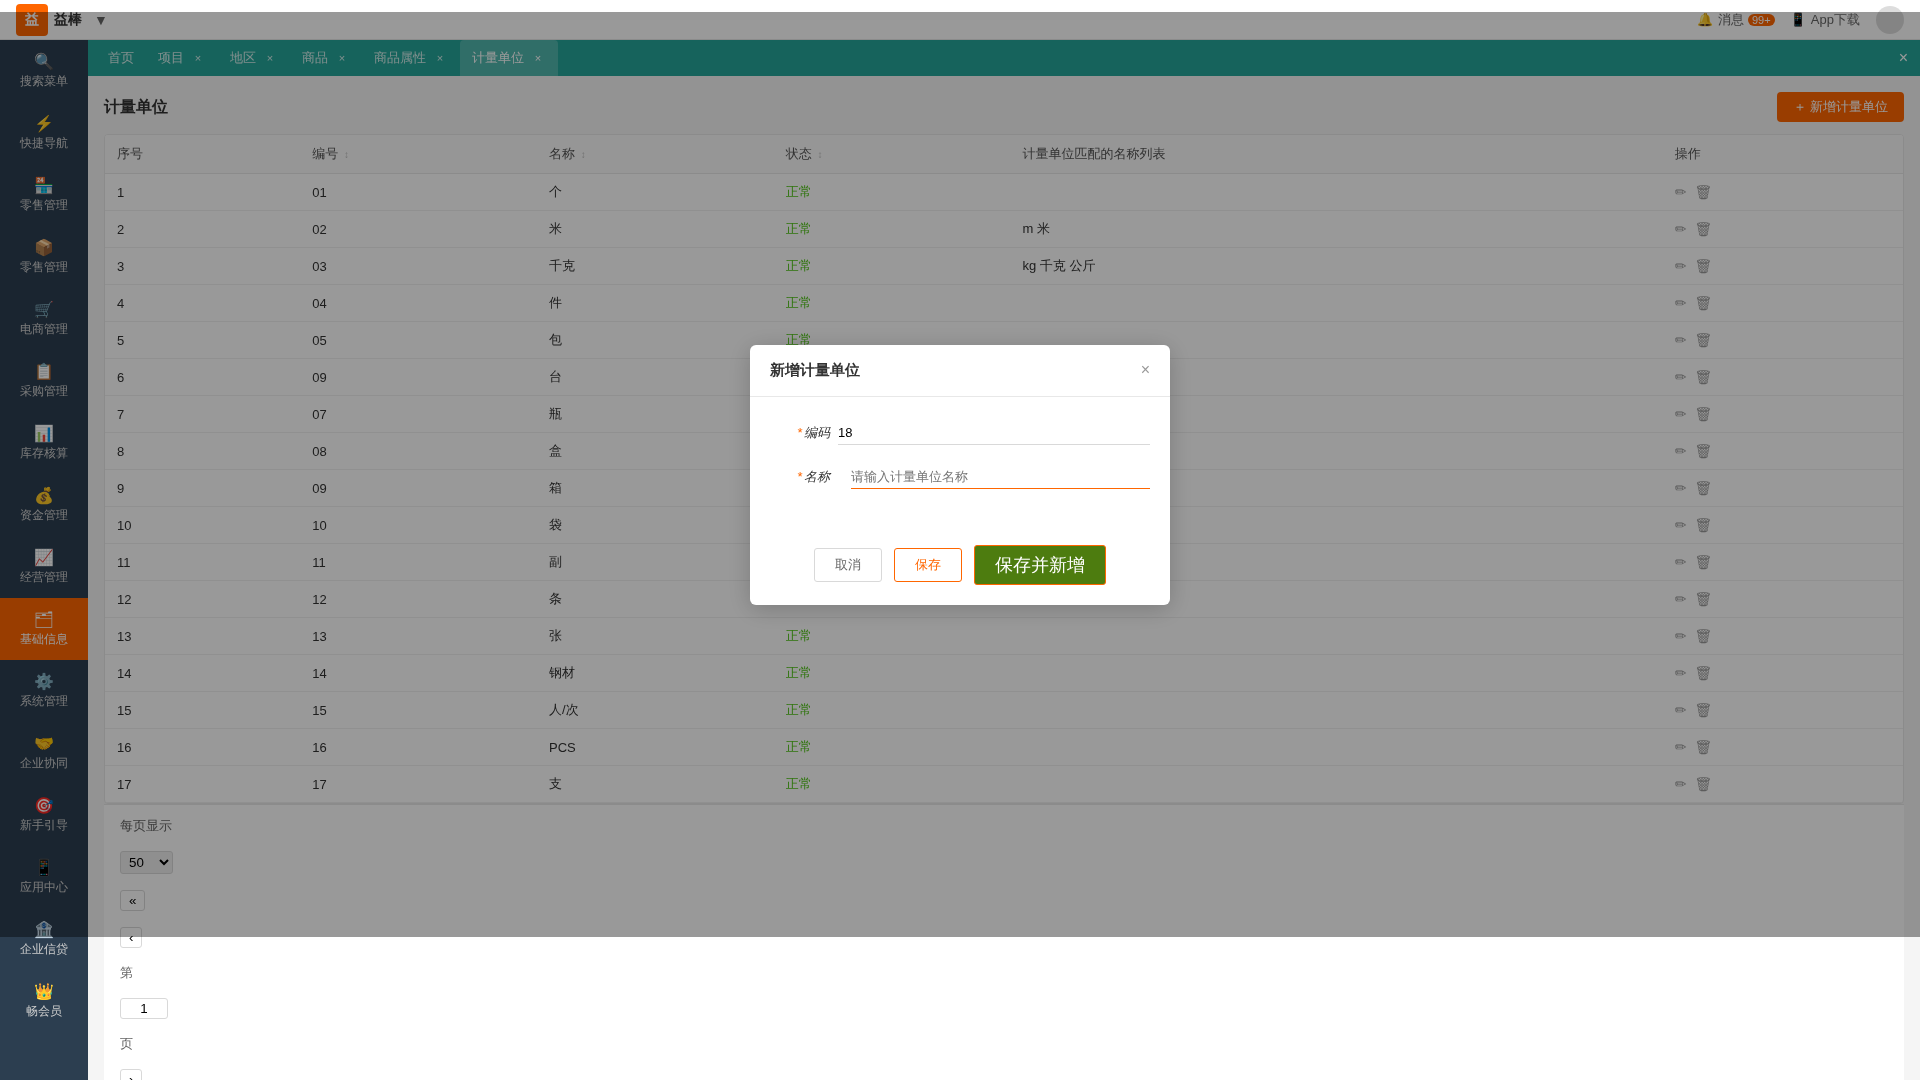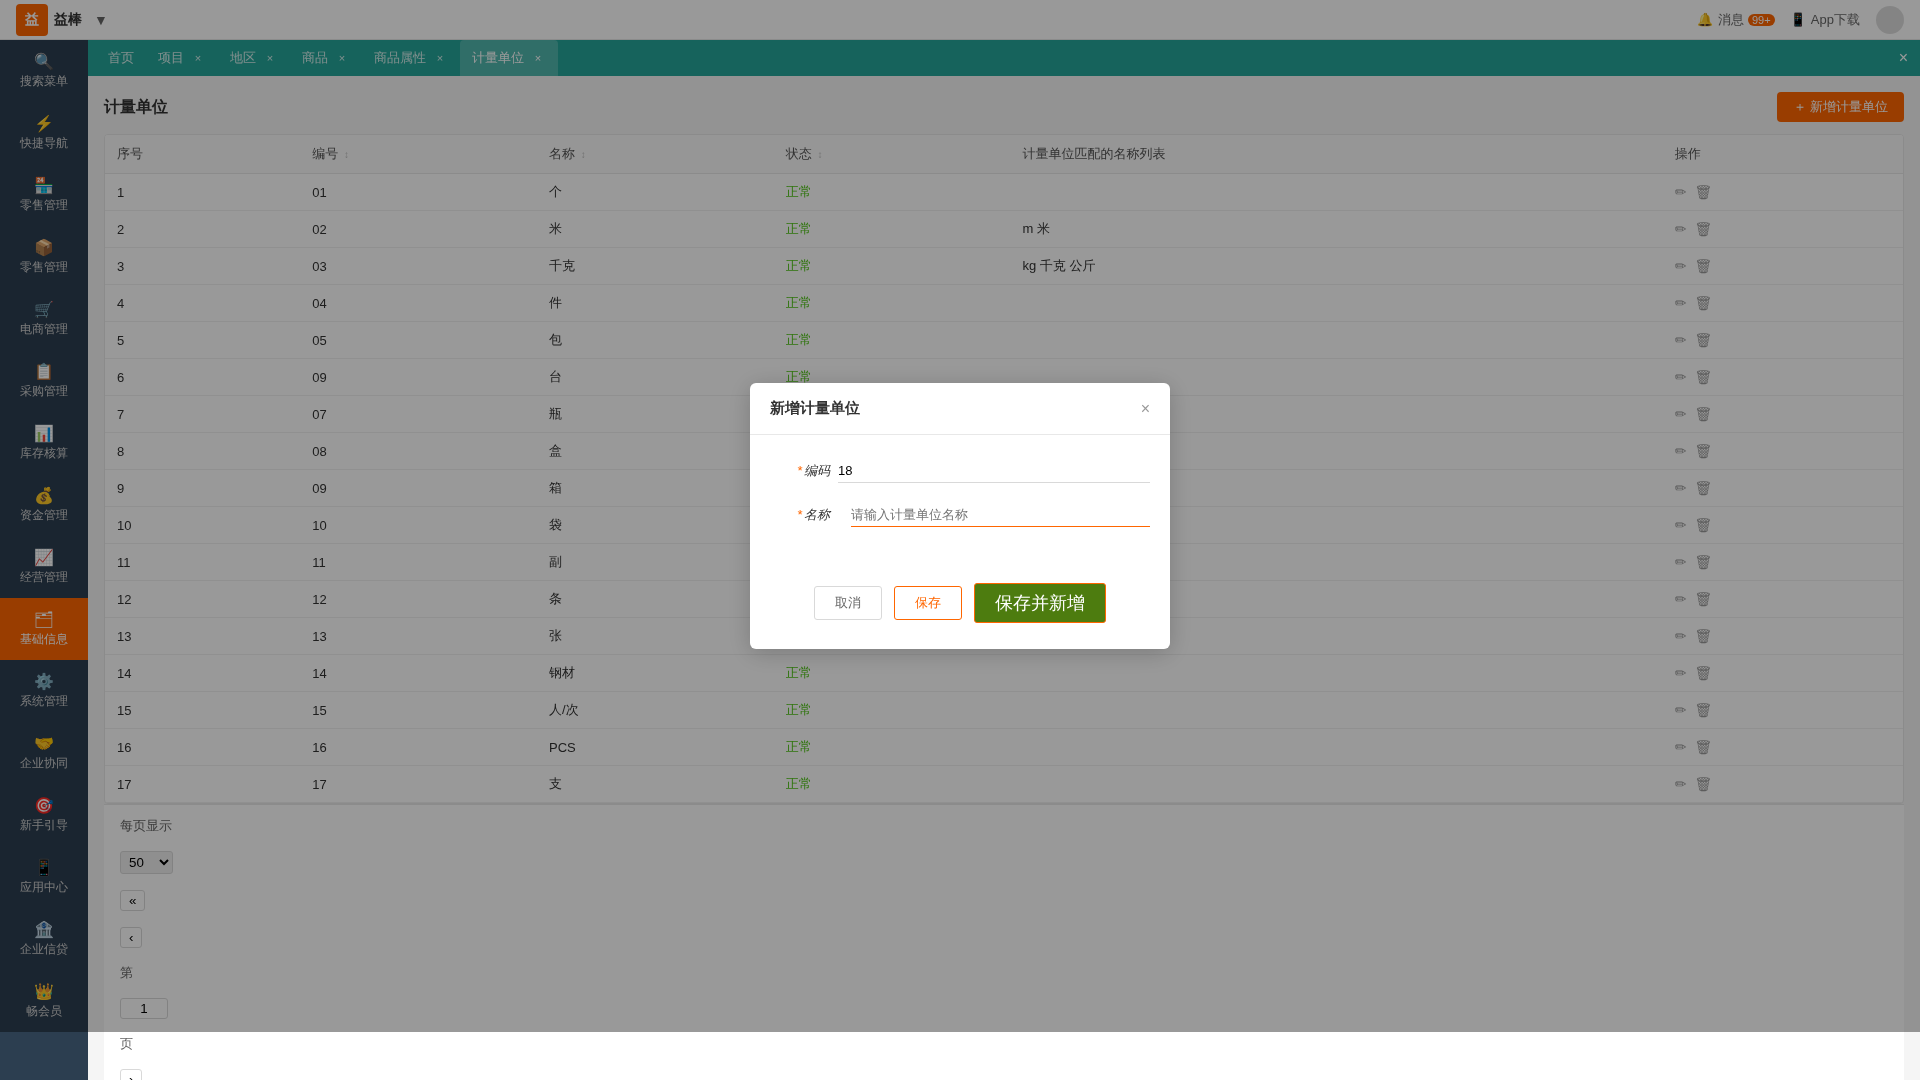--- a/index.html
+++ b/index.html
@@ -51,34 +51,34 @@
     .action-icons { display: flex; gap: 8px; }
     .action-icon { color: #999; cursor: pointer; font-size: 14px; }
 
     
     .pagination-bar { display: flex; align-items: flex-start; justify-content: flex-end; padding: 12px 16px; background: #fff; border-top: 1px solid #e8e8e8; gap: 16px; font-size: 13px; color: #666; flex-direction: column; }
     .page-btn { padding: 2px 8px; border: 1px solid #d9d9d9; border-radius: 3px; cursor: pointer; background: #fff; }
     .page-input { width: 48px; border: 1px solid #d9d9d9; border-radius: 3px; padding: 2px 6px; text-align: center; }
     .page-select { border: 1px solid #d9d9d9; border-radius: 3px; padding: 2px 4px; }
 
     
-    .overlay { position: fixed; top: 0; left: 0; width: 1920px; height: 1032px; background: rgba(0,0,0,0.4); display: flex; align-items: center; justify-content: center; z-index: 100; }
+    .overlay { position: fixed; top: 12px; left: 0; width: 1920px; height: 925px; background: rgba(0,0,0,0.4); display: flex; align-items: center; justify-content: center; z-index: 100; }
 
     
     .modal { background: #fff; border-radius: 6px; width: 420px; padding: 0; box-shadow: 0 4px 24px rgba(0,0,0,0.2); }
     .modal-header { padding: 16px 20px; border-bottom: 1px solid #e8e8e8; display: flex; align-items: center; justify-content: space-between; }
     .modal-title { font-size: 15px; font-weight: bold; color: #333; }
     .modal-close { cursor: pointer; color: #999; font-size: 16px; }
     .modal-body { padding: 24px 20px; }
     .form-row { display: flex; align-items: center; margin-bottom: 20px; }
     .form-label { width: 60px; text-align: right; font-size: 13px; color: #333; margin-right: 8px; flex-shrink: 0; font-style: italic; }
     .required-star { color: #f60; margin-right: 2px; }
     .form-input { flex: 1; border: none; border-bottom: 1px solid #d9d9d9; padding: 4px 0; font-size: 13px; outline: none; }
     .form-input.active-border { border-bottom-color: #f60; margin-left: 13px; }
-    .modal-footer { padding: 12px 20px 26px; display: flex; align-items: center; justify-content: center; gap: 12px; }
+    .modal-footer { padding: 12px 20px 20px; display: flex; align-items: center; justify-content: center; gap: 12px; }
     .btn-cancel { padding: 7px 20px; border: 1px solid #d9d9d9; border-radius: 3px; background: #fff; cursor: pointer; font-size: 13px; color: #666; }
     .btn-save { padding: 7px 20px; border: 1px solid #f60; border-radius: 3px; background: #fff; cursor: pointer; font-size: 13px; color: #f60; }
     .btn-save-new { padding: 7px 20px; border: 1px solid #f60; border-radius: 3px; background: #4d7c0f; cursor: pointer; font-size: 18px; color: #fff; }
 
     .sort-icon { font-size: 10px; color: #bbb; margin-left: 2px; }
     .nav-collapse-btn { color: #666; font-size: 14px; padding: 4px; cursor: pointer; }
   </style>
 </head>
 <body>
 

